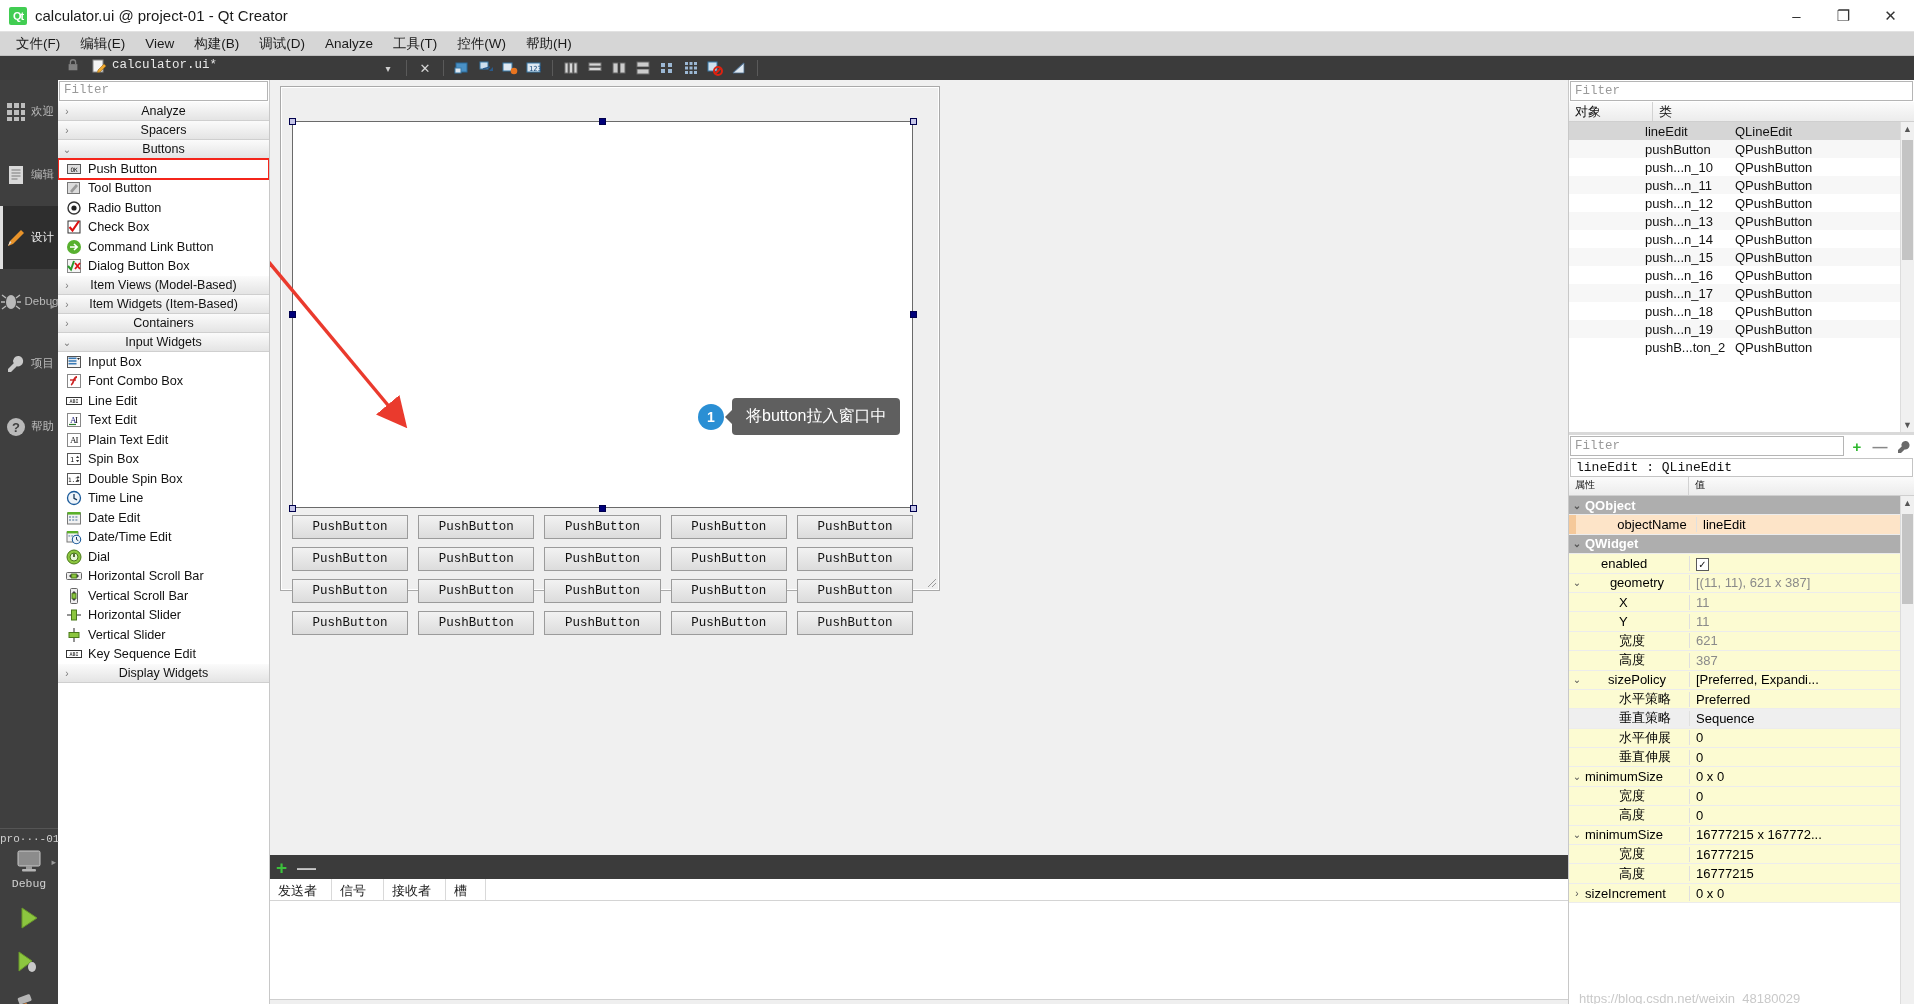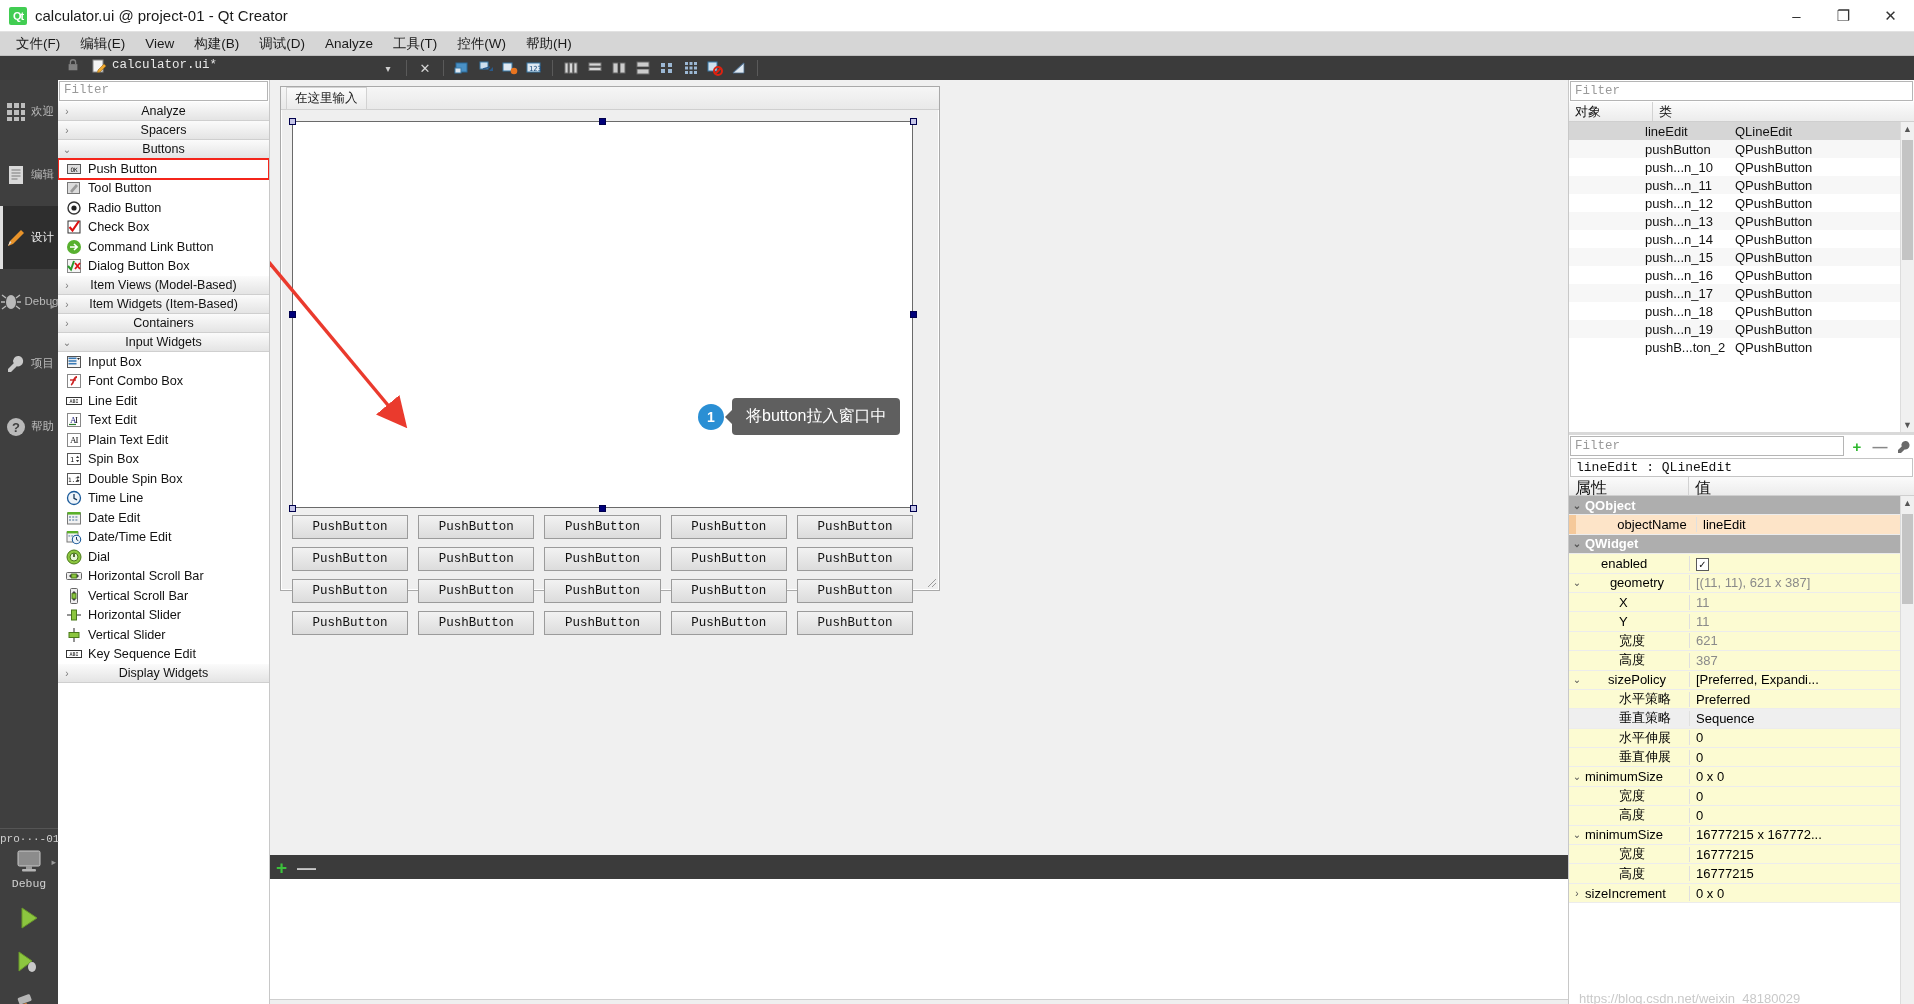--- a/index.html
+++ b/index.html
@@ -161,21 +161,21 @@
     justify-content:center; font-size:9px; color:#555; }
 
   .propeditor { flex:1; display:flex; flex-direction:column;
     border-top:3px solid #d9d9d9; }
   .pe-toolrow { display:flex; align-items:center; gap:1px; }
   .pe-btn { width:22px; height:20px; display:flex; align-items:center;
     justify-content:center; font-size:15px; font-weight:bold; }
   .pe-objline { height:19px; font-size:13px; padding:1px 5px;
     border:1px solid #c4c4c4; margin:1px 1px 0;
     font-family:"Liberation Mono", monospace; color:#111; }
-  .pe-head { display:flex; height:19px; font-size:16px; color:#111;
+  .pe-head { display:flex; height:19px; font-size:10px; color:#111;
     background:linear-gradient(#fbfbfb,#ececec); border-bottom:1px solid #cfcfcf; }
   .pe-h1 { width:120px; padding:1px 6px; border-right:1px solid #d2d2d2; }
   .pe-h2 { flex:1; padding:1px 6px; }
   .pe-rows { flex:1; overflow:hidden; position:relative; }
   .pe-row { display:flex; height:19.4px; font-size:13px; align-items:center;
     border-bottom:1px solid #ececec; }
   .pe-row.group { background:#aeaeae; color:#fff; font-weight:bold; }
   .pe-row.hl { background:#fde4c8; }
   .pe-row.y { background:#fcfbd2; }
   .pe-row.g { background:#efefef; }
@@ -696,23 +696,20 @@
           <span class="wb-chev">›</span>
           <span class="wb-gtitle">Display Widgets</span>
         </div>
       </div>
   </div>
 
   <div class="center">
     <div class="canvas">
 
       <div class="formwin">
-        <div class="menustrip">
-          <div class="menu-ph">在这里输入</div>
-        </div>
         <div class="central">
           <div class="lineedit"></div>
 
           <div class="grip hollow" style="left:7px;top:7px"></div>
           <div class="grip" style="left:317px;top:7px"></div>
           <div class="grip hollow" style="left:628px;top:7px"></div>
           <div class="grip" style="left:7px;top:200px"></div>
           <div class="grip" style="left:628px;top:200px"></div>
           <div class="grip hollow" style="left:7px;top:394px"></div>
           <div class="grip" style="left:317px;top:394px"></div>
@@ -761,20 +758,26 @@
         <div class="callout-num">1</div>
         <div class="callout-body">将button拉入窗口中</div>
       </div>
     </div>
 
     <div class="sigbar">
       <span class="plus-ico">+</span>
       <span class="minus-ico">—</span>
     </div>
     <div class="sigtable">
+      <div class="sig-head" id="sighead">
+          <div class="sig-col" style="width: 62px;">发送者</div>
+          <div class="sig-col" style="width: 52px;">信号</div>
+          <div class="sig-col" style="width: 62px;">接收者</div>
+          <div class="sig-col" style="width: 40px;">槽</div>
+        </div>
       <div class="sig-body"></div>
     </div>
     <div class="bottabs" id="bottabs"></div>
   </div>
 
   <div class="rightpane">
 
     <div class="objinspector">
       <div class="rp-filter">Filter</div>
       <div class="oi-head">

